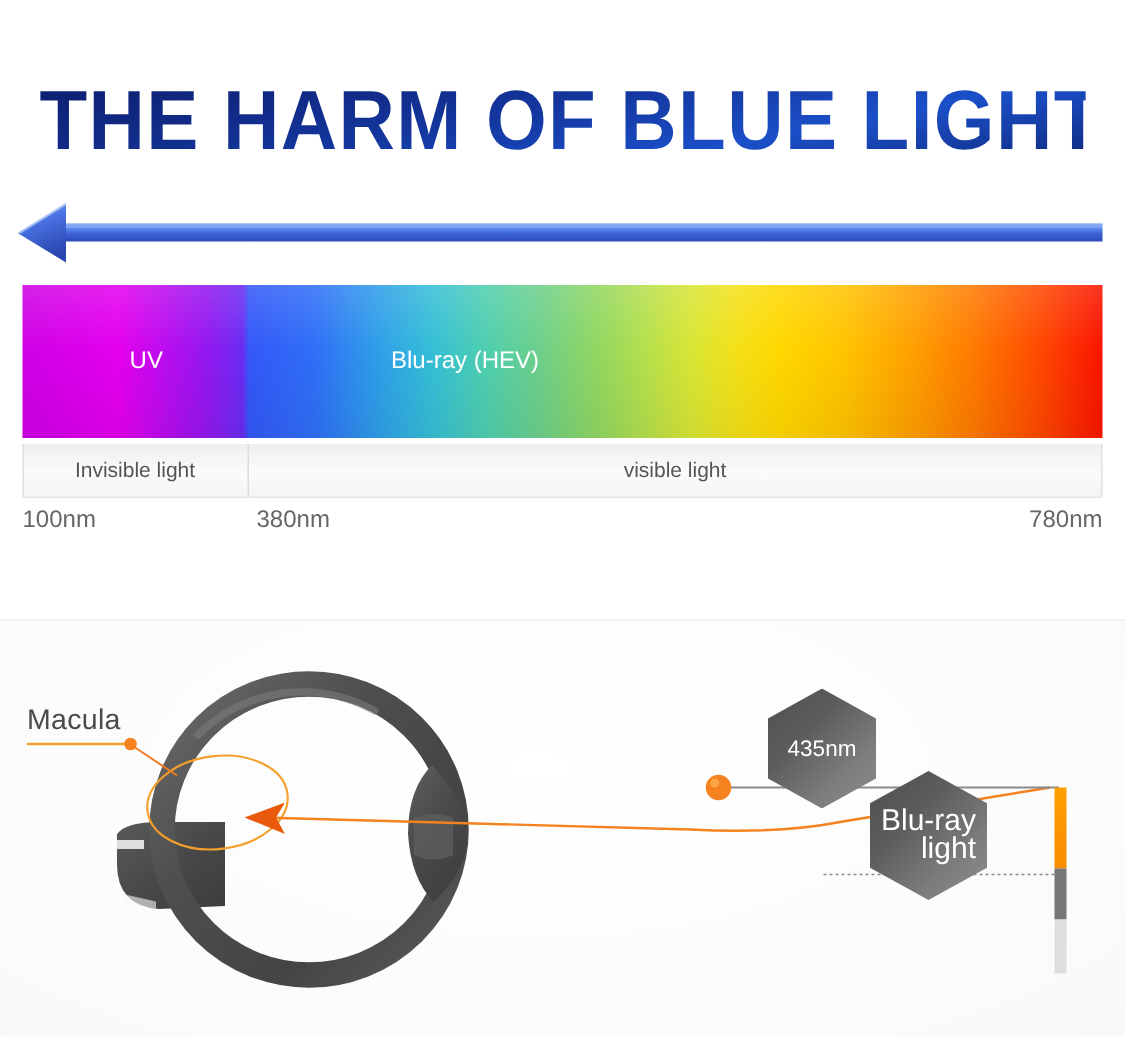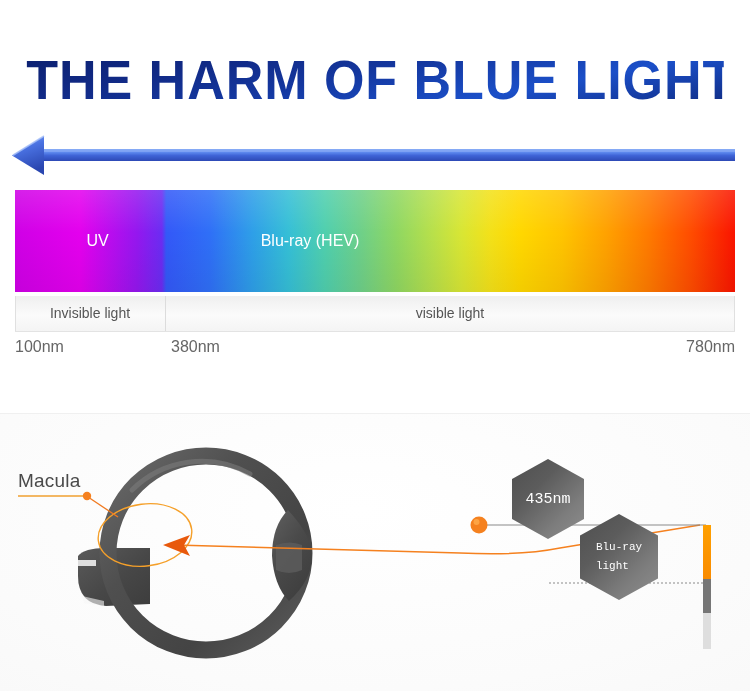--- a/index.html
+++ b/index.html
@@ -104,29 +104,28 @@
   .panel-top-line{position:absolute;left:0;top:0;width:750px;height:1px;background:#f0f0f0;}
 
   .macula-label{
     position:absolute;left:18px;top:470px;
     font-size:19px;color:#4a4a4a;letter-spacing:0.2px;
   }
 
   .hex{
     position:absolute;
     display:flex;align-items:center;justify-content:center;
-    text-align:left;color:#ffffff;
+    text-align:right;color:#ffffff;
     -webkit-clip-path:polygon(50% 0%,100% 25%,100% 75%,50% 100%,0% 75%,0% 25%);
     clip-path:polygon(50% 0%,100% 25%,100% 75%,50% 100%,0% 75%,0% 25%);
     background:linear-gradient(135deg,#4f4f4f 0%,#5c5c5c 35%,#7d7d7d 72%,#8e8e8e 100%);
-    font-family:Liberation Mono, monospace;
   }
   .hex span{display:block;}
   .hex.h435{left:512px;top:459px;width:72px;height:80px;font-size:15px;}
-  .hex.hblu{left:580px;top:514px;width:78px;height:86px;font-size:11px;line-height:19px;}
+  .hex.hblu{left:580px;top:514px;width:78px;height:86px;font-size:20px;line-height:19px;}
   .hex.h350{left:477px;top:560px;width:72px;height:80px;font-size:15px;}
 
   .vbar{position:absolute;left:703px;width:8px;}
   .vbar.orange{top:525px;height:54px;background:linear-gradient(to bottom,#ffa000,#f98b00);}
   .vbar.gray{top:579px;height:34px;background:#767676;}
   .vbar.light{top:613px;height:36px;background:#dedede;}
 
   svg{display:block;}
   .abs-svg{position:absolute;left:0;top:0;}
 </style>

